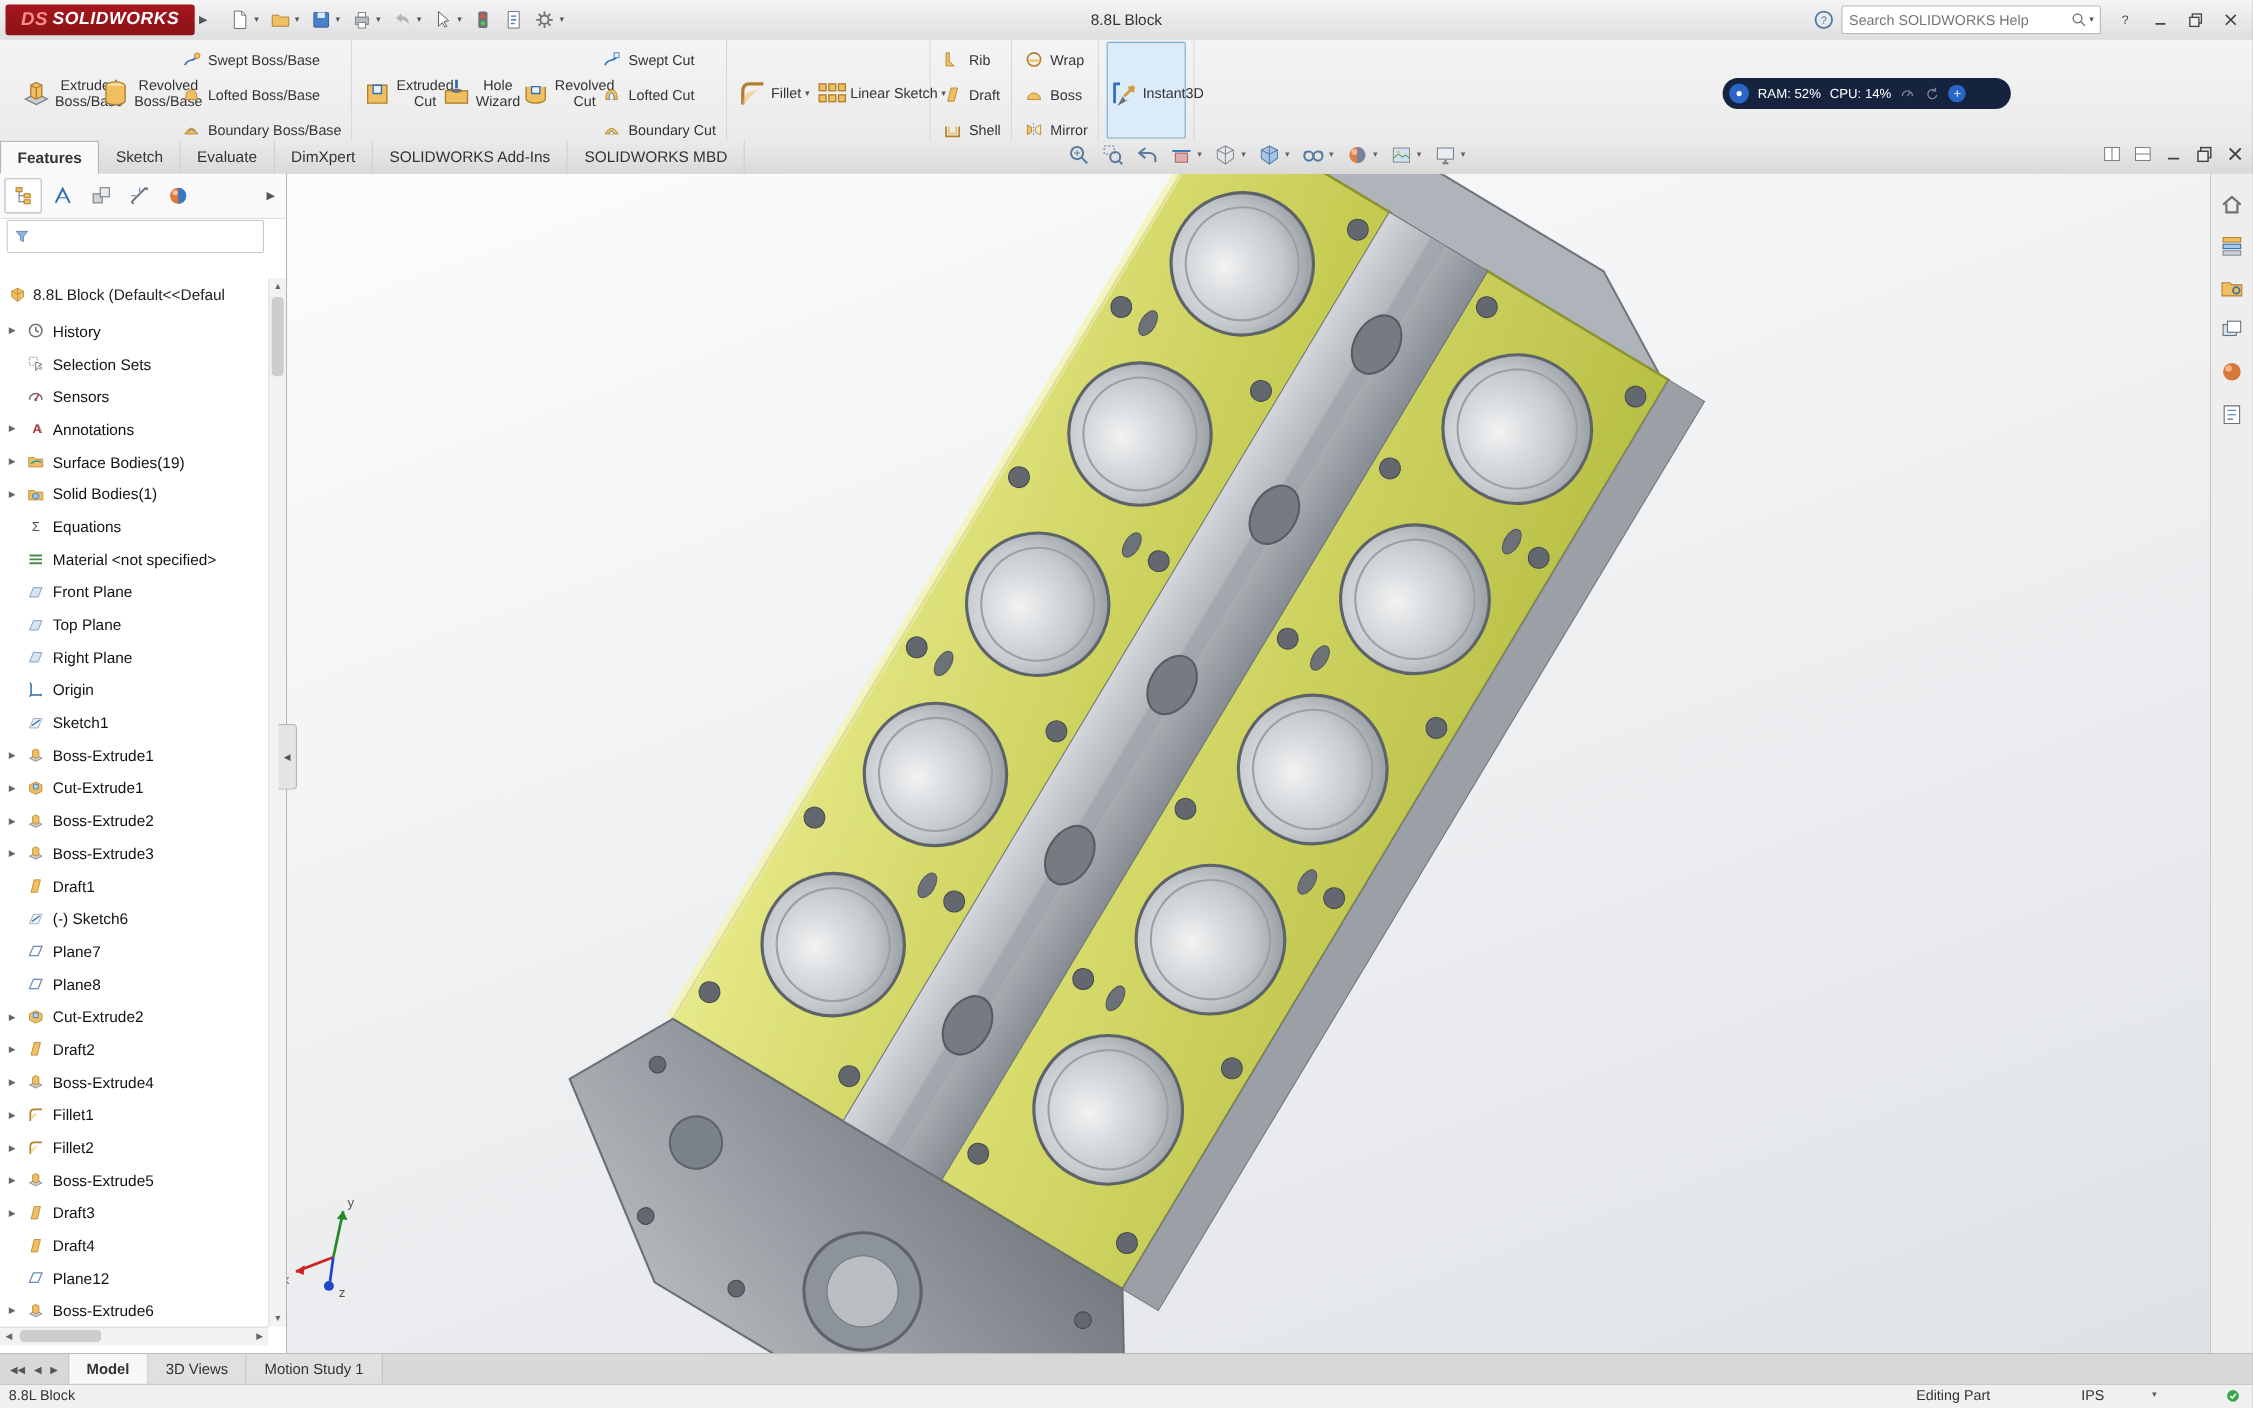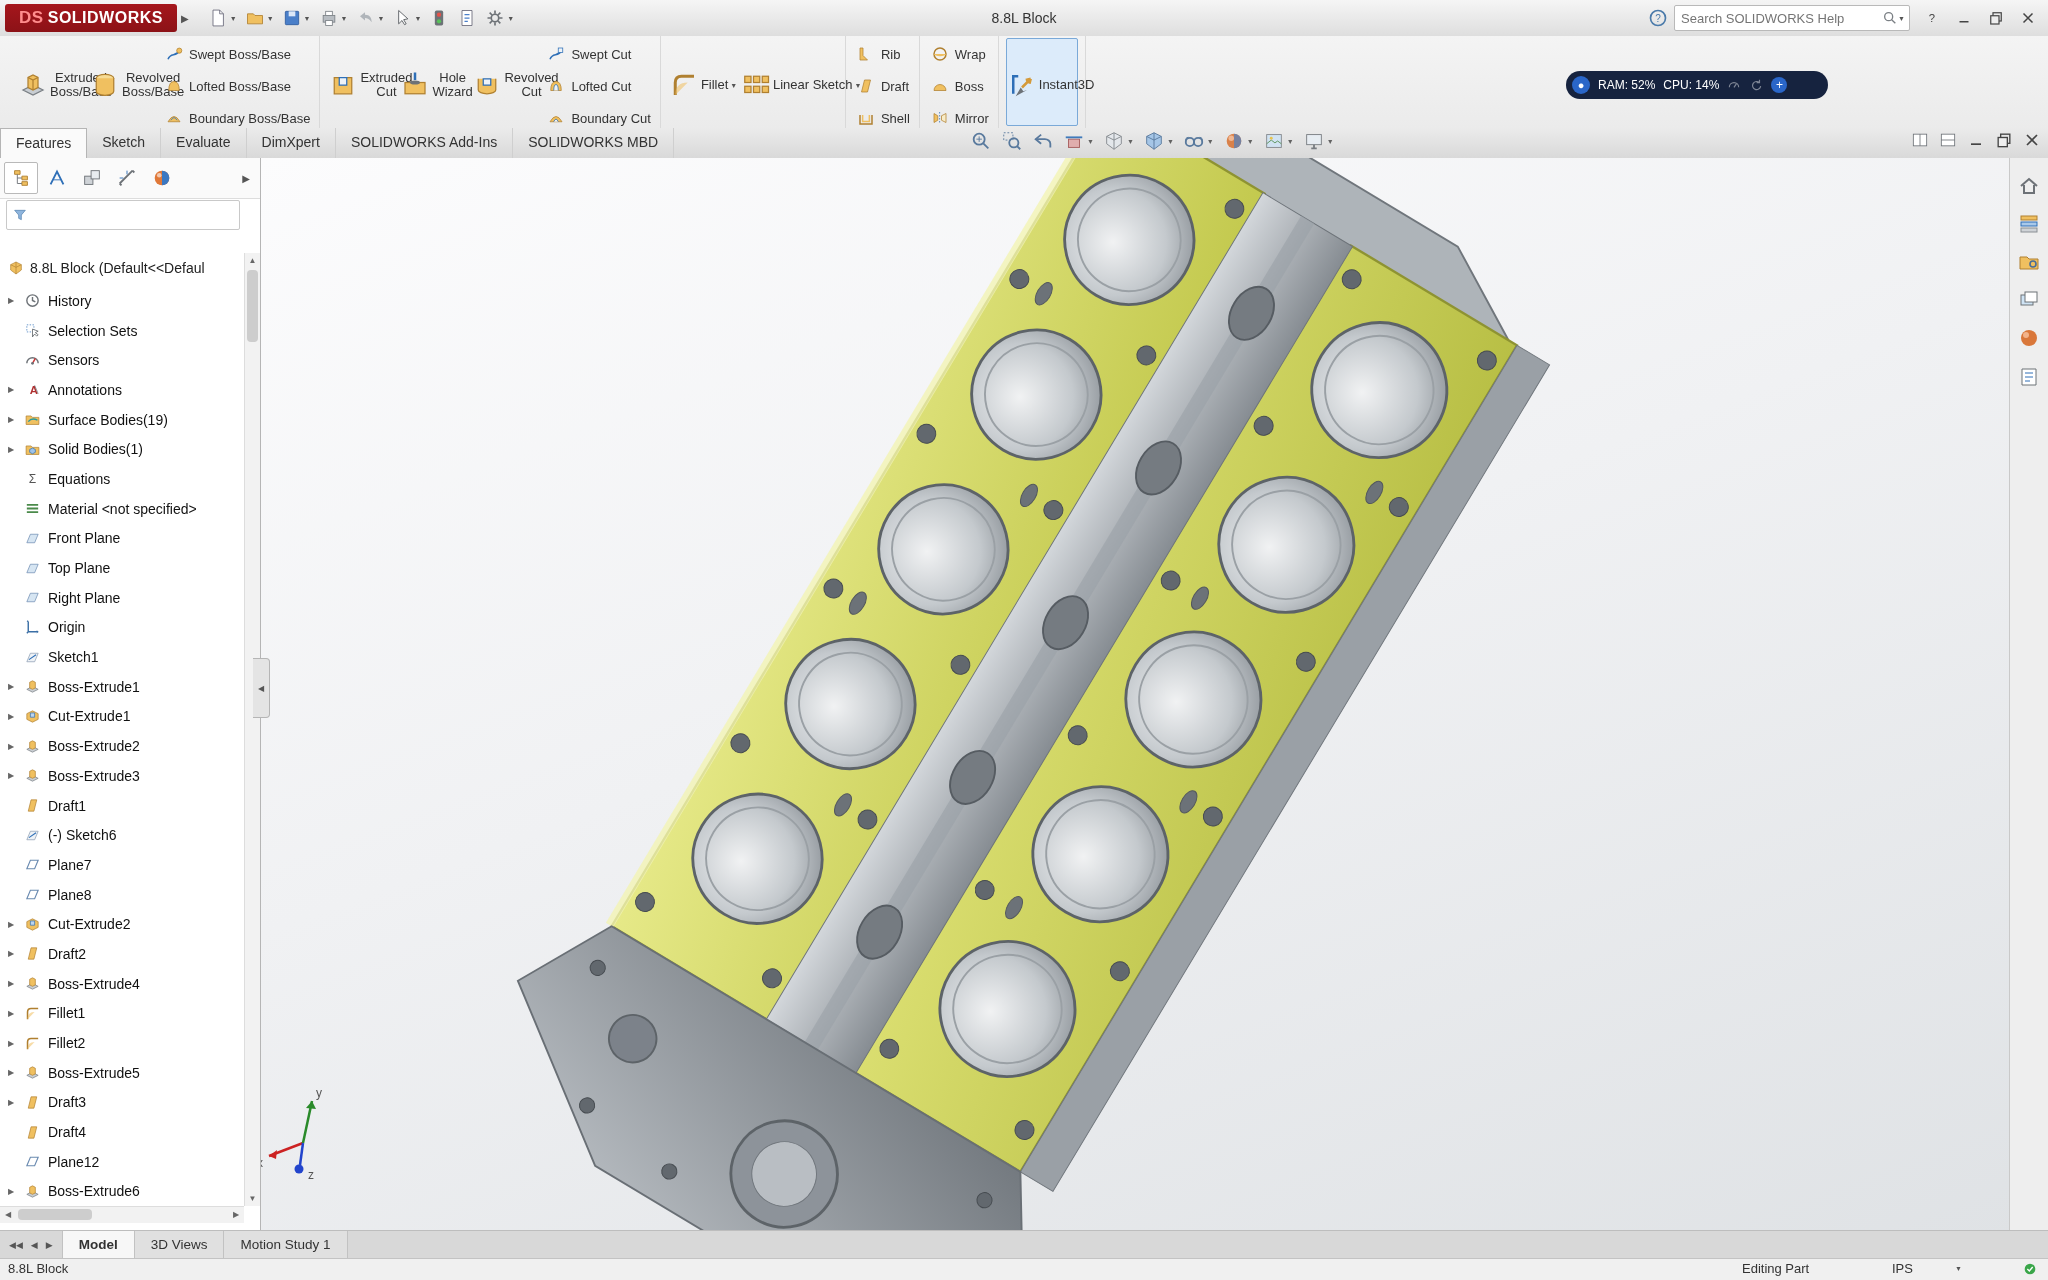--- a/index.html
+++ b/index.html
@@ -6,21 +6,21 @@
   #app{position:relative;width:2048px;height:1280px;overflow:hidden;background:#e9e9e9;
        font-family:"Liberation Sans",sans-serif;color:#222;-webkit-font-smoothing:antialiased;}
   svg{display:block;}
   .caret{font-size:7px;color:#555;line-height:7px;}
   
   .titlebar{position:absolute;top:0;left:0;right:0;height:36px;
             background:linear-gradient(#f5f5f5,#dedede);border-bottom:1px solid #c6c6c6;
             display:flex;align-items:center;}
   .logo{margin-left:5px;height:28px;width:172px;background:linear-gradient(#a5161c,#8c1217);
         border-radius:3px;display:flex;align-items:center;justify-content:center;gap:4px;
-        color:#fff;font-size:16px;font-weight:bold;letter-spacing:.5px;}
+        color:#fff;font-size:16px;font-weight:bold;font-style:italic;letter-spacing:.5px;}
   .logo .ds{color:#ff8d8d;font-size:17px;}
   .logo-arrow{margin-left:4px;font-size:10px;color:#555;cursor:default;}
   .quickbar{display:flex;align-items:center;margin-left:16px;gap:2px;}
   .qbtn{display:flex;align-items:center;gap:2px;padding:2px 3px;border-radius:2px;}
   .doc-title{position:absolute;left:0;right:0;text-align:center;font-size:14px;color:#333;pointer-events:none;}
   .tb-right{margin-left:auto;display:flex;align-items:center;gap:6px;padding-right:4px;}
   .search{display:flex;align-items:center;width:226px;height:24px;background:#fff;
           border:1px solid #b9b9b9;border-radius:2px;padding:0 4px;}
   .search input{flex:1;border:none;outline:none;font-size:13px;color:#444;background:transparent;
           font-family:"Liberation Sans",sans-serif;}
@@ -39,21 +39,21 @@
   .perf-pill{position:absolute;left:1566px;top:71px;height:28px;min-width:250px;background:#16233f;
              border-radius:14px;display:flex;align-items:center;gap:8px;padding:0 6px;color:#fff;font-size:12px;}
   .perf-pill .pc{width:18px;height:18px;border-radius:50%;background:#2a66c8;display:flex;align-items:center;justify-content:center;color:#fff;font-size:11px;}
   .perf-pill .dim{opacity:.45;}
   .perf-pill .plus{width:16px;height:16px;border-radius:50%;background:#2a66c8;display:flex;align-items:center;justify-content:center;font-size:12px;}
   
   .tabband{position:absolute;top:128px;left:0;right:0;height:30px;
            background:linear-gradient(#ebebeb,#d9d9d9);border-bottom:1px solid #bdbdbd;}
   .tabs{position:absolute;left:0;top:0;display:flex;height:30px;}
   .tab{padding:0 15px;line-height:29px;font-size:14px;color:#333;border-right:1px solid #cfcfcf;}
-  .tab.active{background:#fafafa;font-weight:normal;border:1px solid #b5b5b5;border-bottom:none;}
+  .tab.active{background:#fafafa;font-weight:bold;border:1px solid #b5b5b5;border-bottom:none;}
   .headsup{position:absolute;left:970px;top:2px;display:flex;align-items:center;gap:9px;opacity:.9;}
   .hbtn{display:flex;align-items:center;gap:2px;}
   .docwin{position:absolute;right:6px;top:2px;display:flex;align-items:center;gap:8px;}
   
   .main{position:absolute;top:158px;left:0;width:2048px;height:1072px;}
   .leftpanel{position:absolute;left:0;top:0;width:260px;height:100%;background:#fff;border-right:1px solid #b5b5b5;}
   .fm-tabs{position:absolute;top:0;left:0;right:0;height:40px;display:flex;align-items:center;gap:3px;
            padding:0 4px;border-bottom:1px solid #ddd;background:#fafafa;}
   .fm-tab{width:32px;height:30px;display:flex;align-items:center;justify-content:center;border-radius:2px;}
   .fm-tab.active{border:1px solid #b9b9b9;background:#fff;}

